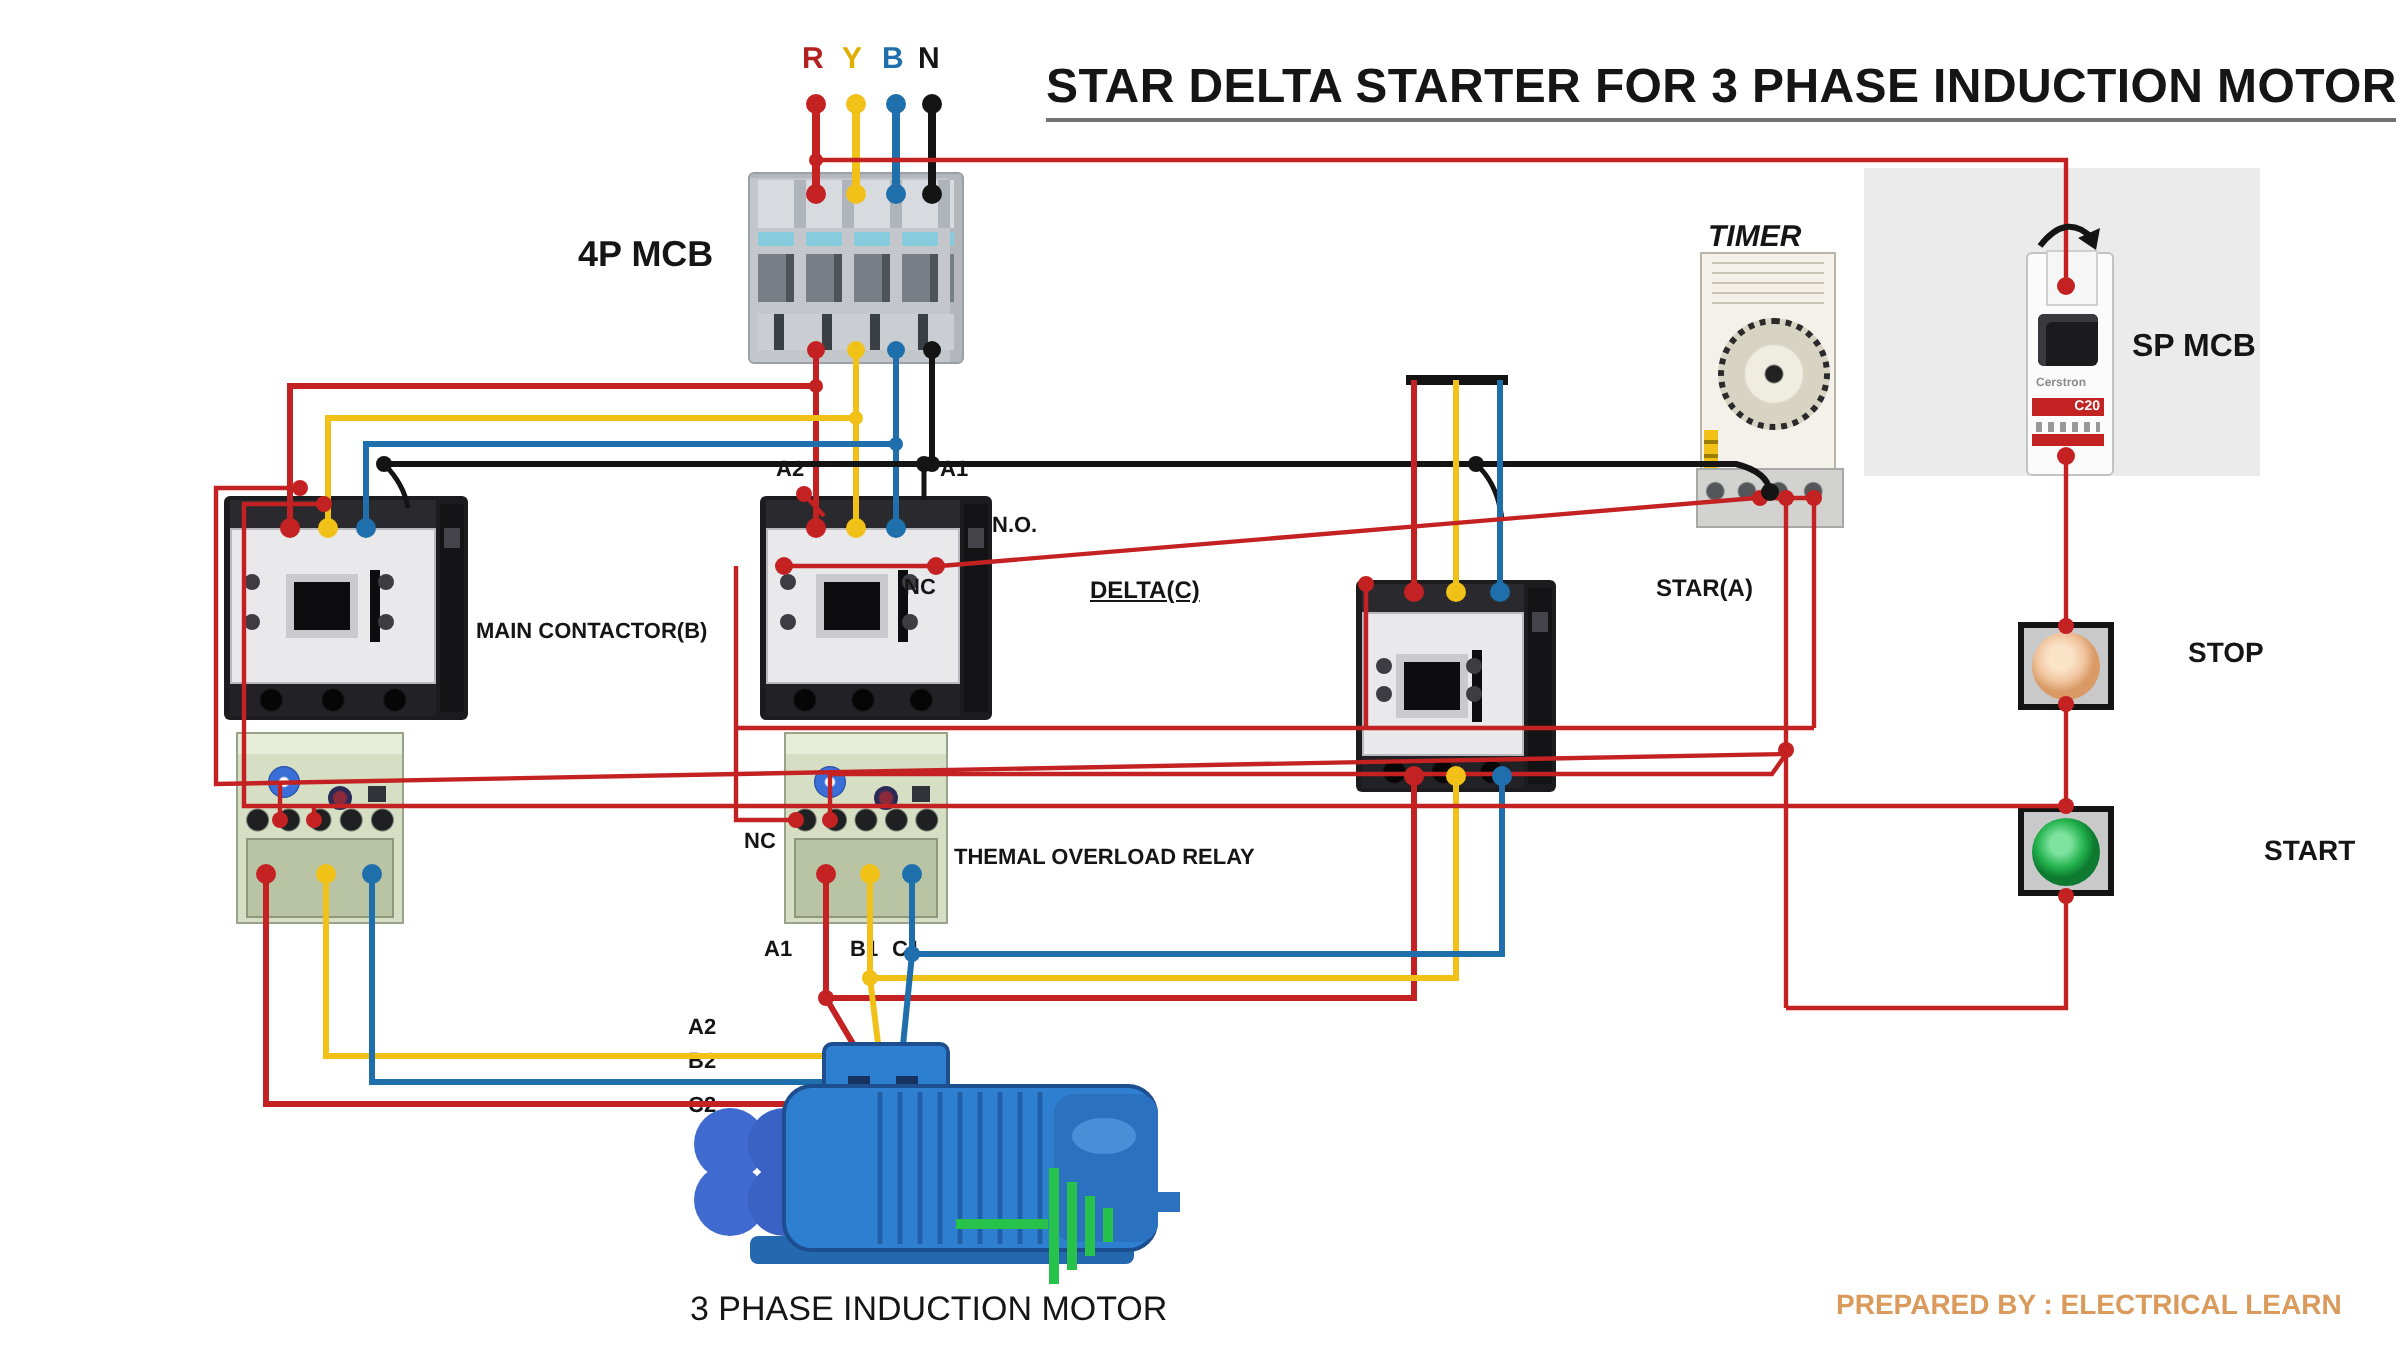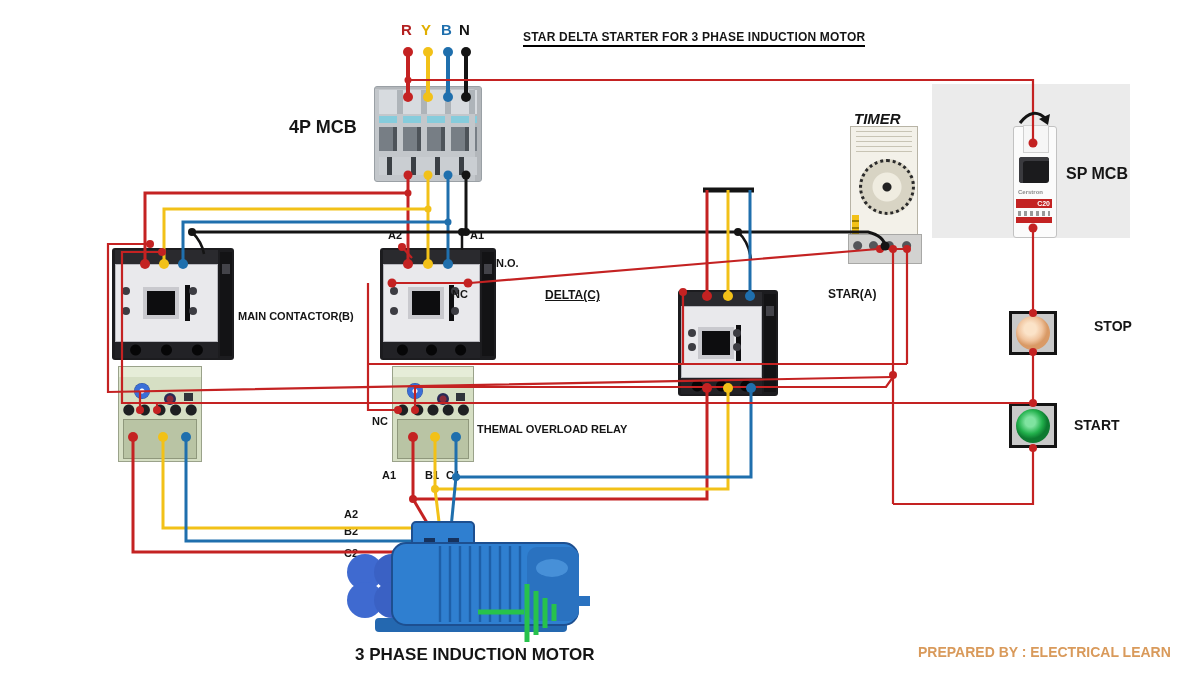--- a/index.html
+++ b/index.html
@@ -1,47 +1,47 @@
 <!DOCTYPE html>
 <html><head>
 <meta charset="utf-8">
 <style>
   html,body{margin:0;padding:0;background:#ffffff;}
   #stage{
     position:relative;width:1200px;height:675px;background:#ffffff;overflow:hidden;
     font-family:"Liberation Sans", sans-serif;color:#111;
   }
   .lbl{position:absolute;white-space:nowrap;font-weight:bold;color:#151515;}
-  #title{left:523px;top:30px;font-size:12px;letter-spacing:.2px;border-bottom:2px solid #000000;padding-bottom:1px;}
+  #title{left:523px;top:30px;font-size:24px;letter-spacing:.2px;border-bottom:2px solid #737373;padding-bottom:1px;}
   #lbl-r{left:401px;top:21px;font-size:15px;color:#b32020;}
   #lbl-y{left:421px;top:21px;font-size:15px;color:#e0ae00;}
   #lbl-b{left:441px;top:21px;font-size:15px;color:#1f6fad;}
   #lbl-n{left:459px;top:21px;font-size:15px;color:#141414;}
   #lbl-mcb4p{left:289px;top:117px;font-size:18px;font-weight:600;}
   #lbl-timer{left:854px;top:110px;font-size:15px;font-style:italic;}
   #lbl-spmcb{left:1066px;top:165px;font-size:16px;font-weight:600;}
   #lbl-stop{left:1066px;top:318px;font-size:14px;margin-left:28px;}
-  #lbl-start{left:1074px;top:417px;font-size:14px;}
+  #lbl-start{left:1132px;top:417px;font-size:14px;}
   #lbl-main{left:238px;top:310px;font-size:11px;}
   #lbl-delta{left:545px;top:288px;font-size:12px;text-decoration:underline;}
   #lbl-star{left:828px;top:287px;font-size:12px;}
   #lbl-no{left:496px;top:257px;font-size:11px;}
   #lbl-nc-ct{left:452px;top:288px;font-size:11px;}
   #lbl-nc-re{left:372px;top:415px;font-size:11px;}
   #lbl-tor{left:477px;top:423px;font-size:11px;}
   #lbl-a2t{left:388px;top:229px;font-size:11px;}
   #lbl-a1t{left:470px;top:229px;font-size:11px;}
   #lbl-a1{left:382px;top:469px;font-size:11px;}
   #lbl-b1{left:425px;top:469px;font-size:11px;}
   #lbl-c1{left:446px;top:469px;font-size:11px;}
   #lbl-a2{left:344px;top:508px;font-size:11px;}
   #lbl-b2{left:344px;top:525px;font-size:11px;}
   #lbl-c2{left:344px;top:547px;font-size:11px;}
   #lbl-e{left:560px;top:598px;font-size:17px;}
-  #lbl-motor{left:355px;top:645px;font-size:17px;font-weight:700;}
+  #lbl-motor{left:345px;top:645px;font-size:17px;font-weight:400;}
   #footer{left:918px;top:644px;font-size:14px;font-weight:600;color:#d99a5b;}
 
   
   .dev{position:absolute;}
   #panel-bg{left:932px;top:84px;width:198px;height:154px;background:#ebebeb;}
 
   
   #mcb4p{left:374px;top:86px;width:106px;height:94px;background:#c3c7cb;border:1px solid #9aa0a5;border-radius:3px;box-shadow:-6px 2px 0 #b3b7bb inset;}
   #mcb4p .m4-top{position:absolute;left:4px;top:3px;width:98px;height:24px;
     background:repeating-linear-gradient(90deg,#d7dbdf 0 18px,#aeb4b9 18px 24px);}

